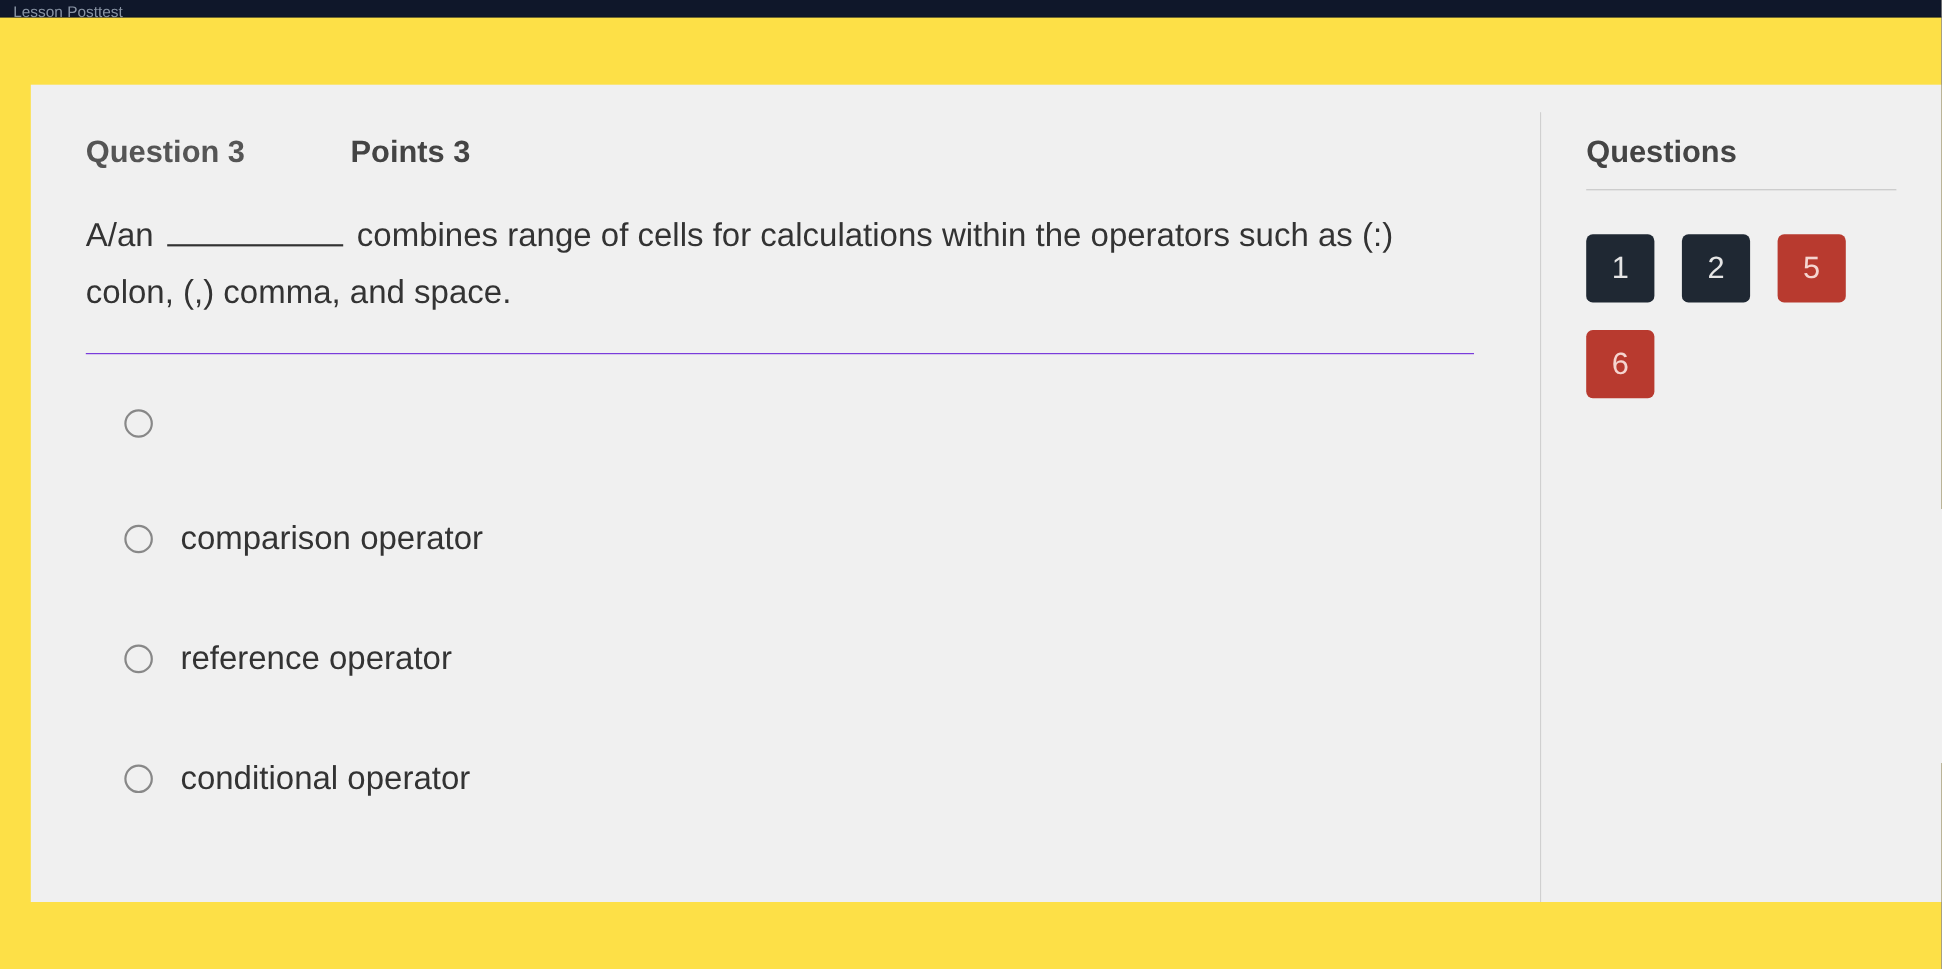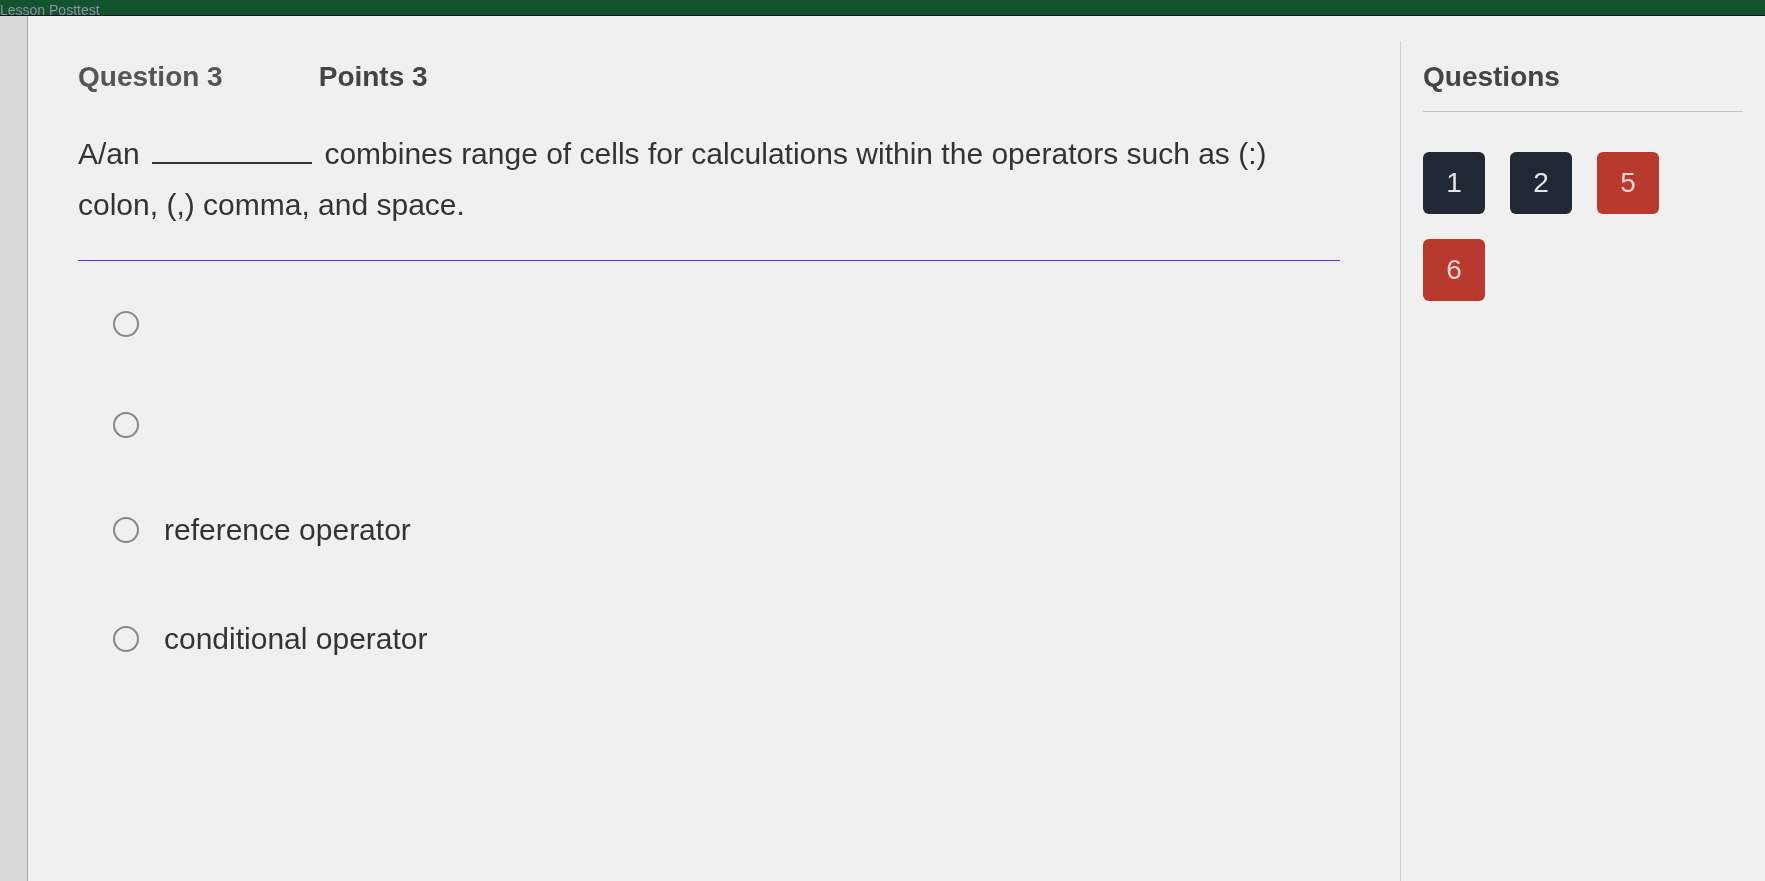--- a/index.html
+++ b/index.html
@@ -8,31 +8,32 @@
       box-sizing: border-box;
     }
     body {
       font-family: -apple-system, BlinkMacSystemFont, 'Segoe UI', Arial, sans-serif;
       background: #2a2a2a;
       width: 1765px;
       height: 881px;
       overflow: hidden;
     }
     .top-bar {
-      background: #14532d;
+      background: #0f172a;
       color: #8a95a5;
       font-size: 14px;
-      padding: 2px 0;
+      padding: 2px 12px;
       height: 16px;
       border-bottom: 1px solid #0d1520;
     }
     .main-container {
       display: flex;
-      background: #737373;
+      background: #fde047;
       height: calc(100% - 16px);
+      align-items: center;
     }
     .left-strip {
       width: 28px;
       background: #d8d8d8;
       border-right: 1px solid #aaa;
     }
     .content-wrapper {
       flex: 1;
       background: #f0f0f0;
       display: flex;
@@ -90,21 +91,21 @@
       flex-shrink: 0;
       cursor: pointer;
       background: transparent;
     }
     .option-label {
       font-size: 30px;
       color: #333;
     }
     .sidebar {
       width: 365px;
-      padding: 20px 22px;
+      padding: 20px 41px;
       border-left: 1px solid #d0d0d0;
     }
     .sidebar-title {
       font-size: 28px;
       font-weight: 600;
       color: #444;
       margin-bottom: 15px;
       padding-bottom: 18px;
       border-bottom: 1px solid #c5c5c5;
     }
@@ -156,20 +157,21 @@
         <span>A/an</span>
         <span class="blank"></span><span> combines range of cells for calculations within the operators such as (:) colon, (,) comma, and space.</span>
       </div>
 
       <div class="options">
         <div class="option-row">
           <div class="radio-circle"></div>
         </div>
         <div class="option-row">
           <div class="radio-circle"></div>
+          <span class="option-label">comparison operator</span>
         </div>
         <div class="option-row">
           <div class="radio-circle"></div>
           <span class="option-label">reference operator</span>
         </div>
         <div class="option-row">
           <div class="radio-circle"></div>
           <span class="option-label">conditional operator</span>
         </div>
       </div>

